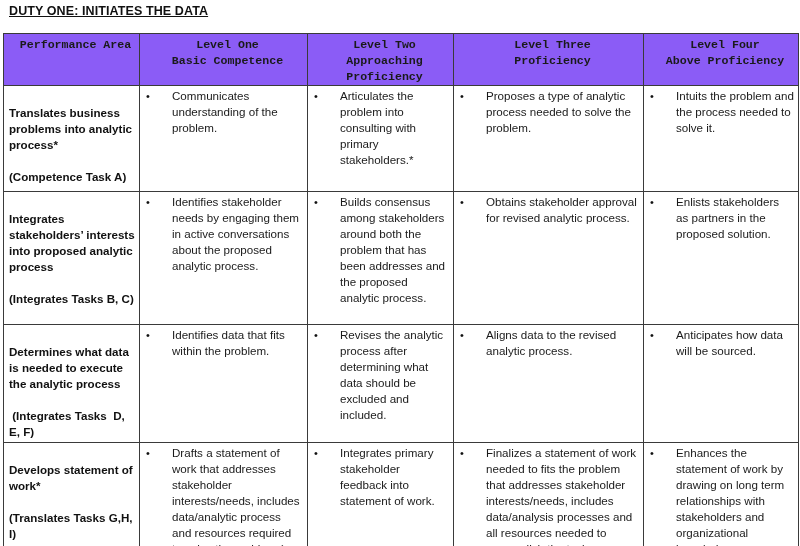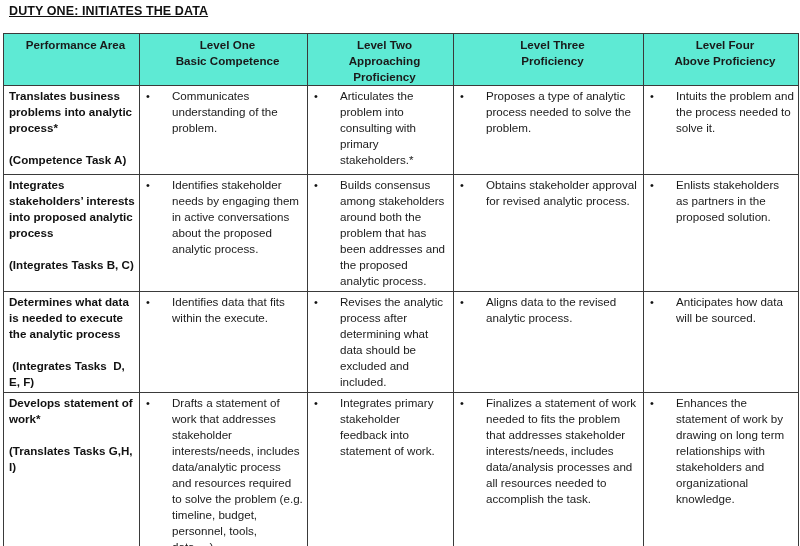--- a/index.html
+++ b/index.html
@@ -4,24 +4,24 @@
 <style>
   html, body { margin:0; padding:0; background:#ffffff; }
   body { width:800px; height:546px; overflow:hidden; position:relative;
          font-family:"Liberation Sans", sans-serif; color:#111; }
   .doc-title { position:absolute; left:9px; top:4px; font-size:12.5px; font-weight:bold;
                color:#111; letter-spacing:0.1px;text-decoration:underline; }
   table.rubric { position:absolute; left:3px; top:33px; border-collapse:collapse;
                  table-layout:fixed; width:795px; }
   table.rubric th, table.rubric td { border:1px solid #3a3a3a; vertical-align:top;
                  font-size:11.6px; line-height:16px; }
-  table.rubric th { background:#5eead4; font-weight:bold; text-align:center;
-                 height:44px; padding:3px 4px 0 12px; color:#1a1a1a; }
+  table.rubric th { background:#8b5cf6; font-weight:bold; text-align:center;
+                 height:44px; padding:3px 4px 0 12px; color:#1a1a1a;font-family:Liberation Mono, monospace; }
   table.rubric th span { display:block; }
-  td.area { font-weight:bold; padding:2px 4px 2px 5px; color:#111; }
+  td.area { font-weight:bold; padding:19px 4px 2px 5px; color:#111; }
   td.area .gap { height:16px; }
   td.cell { padding:2px 4px 2px 6px; }
   .bullet-row { display:flex; }
   .bullet { width:26px; flex:0 0 26px; font-size:11px; }
   .btext { flex:1; color:#1a1a1a; }
   tr.r1 td { height:84px; }
   tr.r2 td { height:111px; }
   tr.r3 td { height:92px; }
   tr.r4 td { height:162px; }
   td.last { border-right:1.5px solid #555; }
@@ -131,21 +131,21 @@
 
     <tr class="r3">
       <td class="area">
         <div>Determines what data is needed to execute the analytic process</div>
         <div class="gap"></div>
         <div style="white-space:pre-wrap"> (Integrates Tasks  D, E, F)</div>
       </td>
       <td class="cell">
           <div class="bullet-row">
             <span class="bullet">•</span>
-            <span class="btext">Identifies data that fits within the execute.</span>
+            <span class="btext">Identifies data that fits within the problem.</span>
           </div>
         </td>
       <td class="cell">
           <div class="bullet-row">
             <span class="bullet">•</span>
             <span class="btext">Revises the analytic process after determining what data should be excluded and included.</span>
           </div>
         </td>
       <td class="cell">
           <div class="bullet-row">

